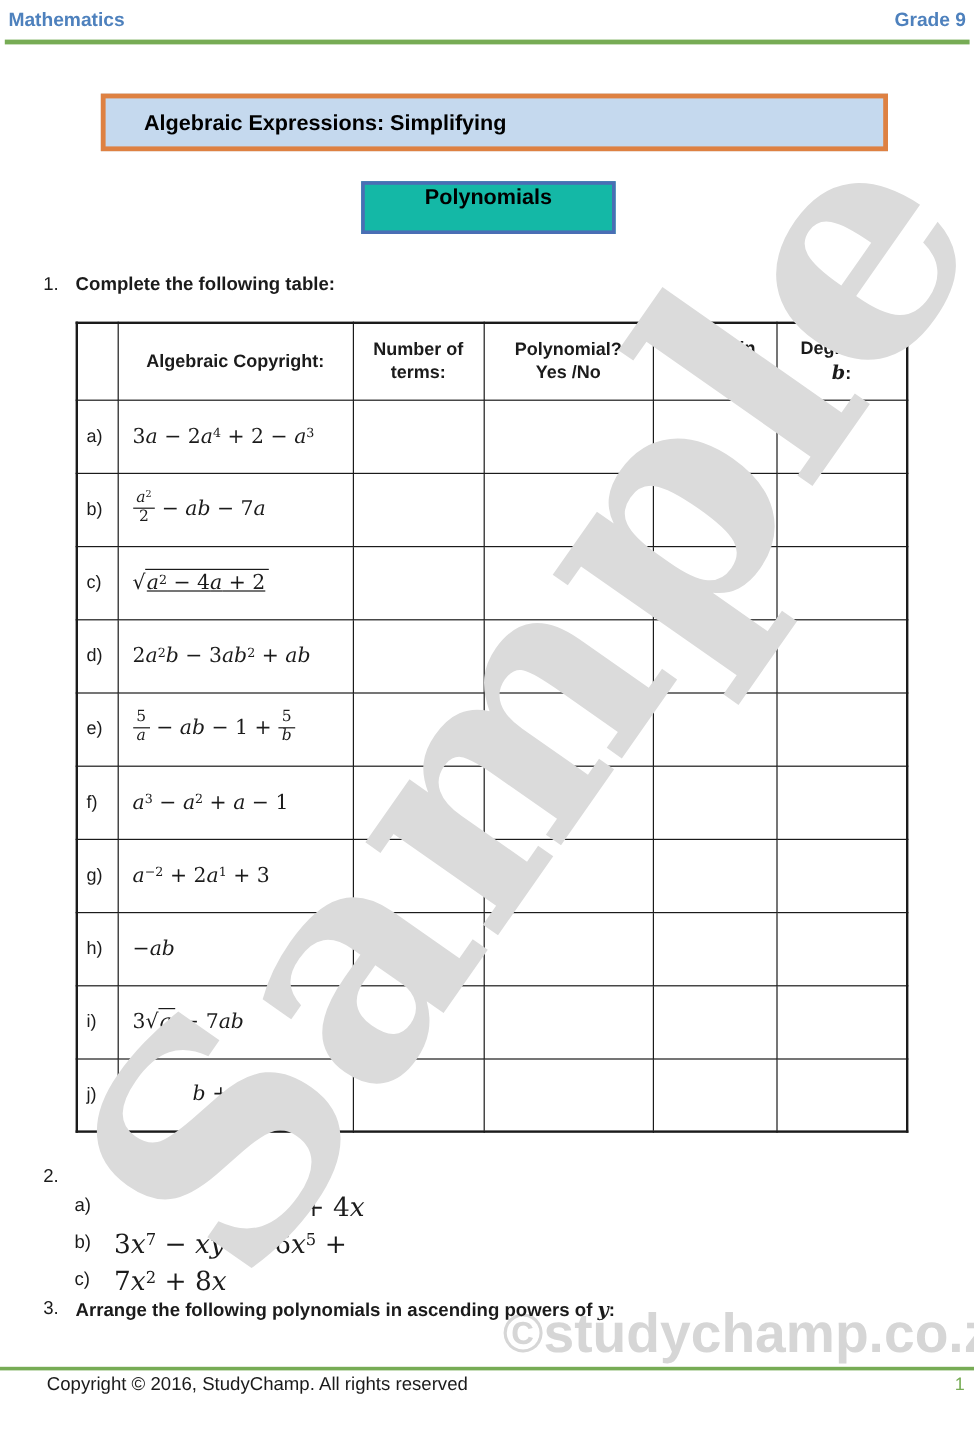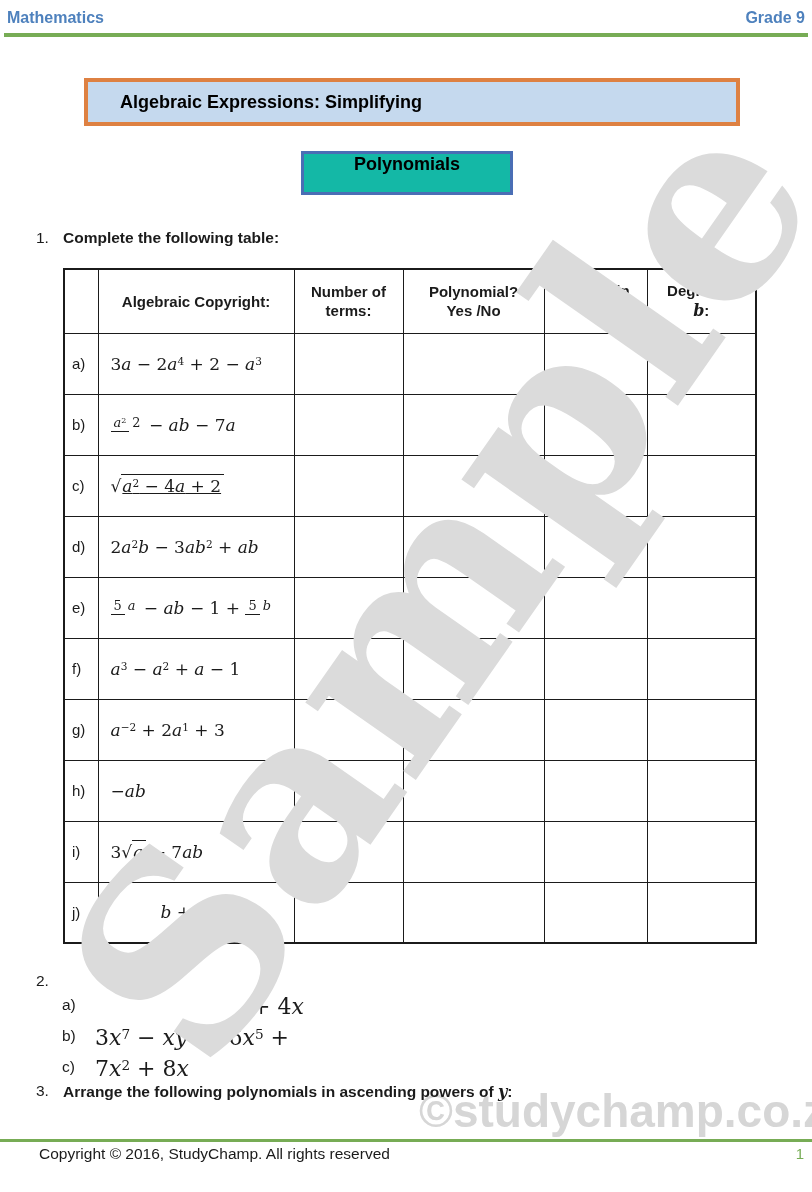--- a/index.html
+++ b/index.html
@@ -38,21 +38,21 @@
   
   table.ws { position:absolute; left:63px; top:268px; border-collapse:collapse; table-layout:fixed; }
   table.ws { border:2px solid #1b1b1b; }
   table.ws th, table.ws td { border:1px solid #1b1b1b; vertical-align:middle; }
   table.ws th { height:64px; font-size:15px; font-weight:bold; text-align:center; line-height:1.3; padding:2px; }
   table.ws th i { font-family:"DejaVu Serif",serif; font-style:italic; font-size:16px; }
   table.ws td { height:61px; }
   td.rowlab { font-size:15px; padding-left:7px; }
   td.math { font-family:"DejaVu Serif",serif; font-size:17px; padding-left:12px; white-space:nowrap; }
   sup { font-size:0.62em; vertical-align:0.45em; line-height:0; }
-  .fr { display:inline-flex; text-align:center; vertical-align:middle; font-size:0.76em; line-height:1.05; position:relative; top:-2px; }
+  .fr { display:inline-flex; flex-direction:column; text-align:center; vertical-align:middle; font-size:0.76em; line-height:1.05; position:relative; top:-2px; }
   .fr > span:first-child { border-bottom:1.4px solid #1b1b1b; padding:0 3px 1px 3px; }
   .fr > span:last-child { padding:0 3px; }
   .sq { white-space:nowrap; }
   .rd { border-top:1.6px solid #1b1b1b; padding:1px 3px 0 1px;text-decoration:underline; }
   
   .site-watermark {
     position:absolute; left:419px; top:1084px; z-index:0;
     font-size:46px; font-weight:bold; color:#d6d6d6; white-space:nowrap;
   }
   .content-layer { position:absolute; inset:0; z-index:2; }

